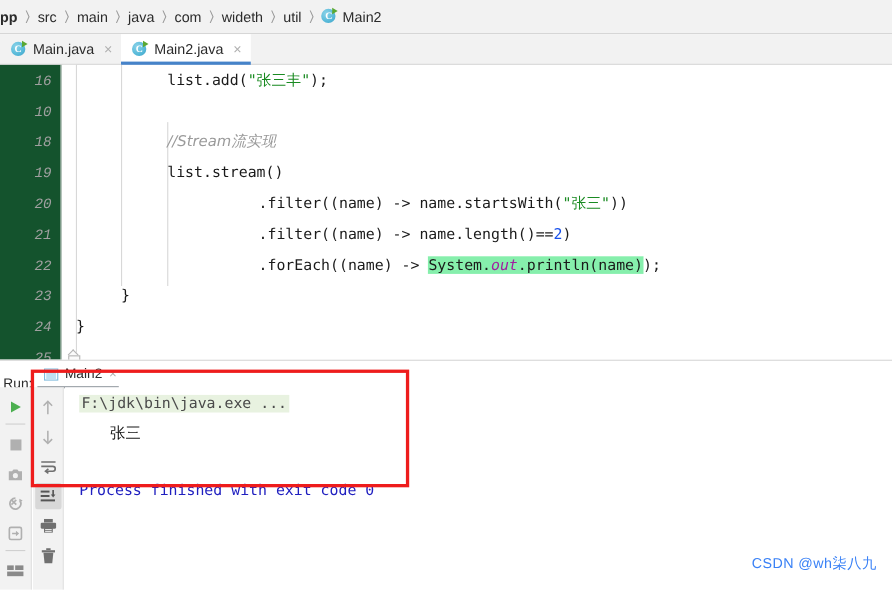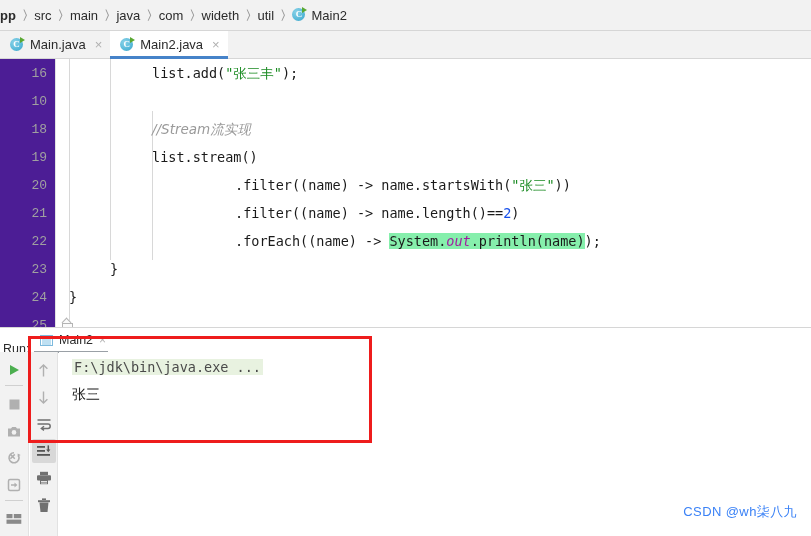--- a/index.html
+++ b/index.html
@@ -82,21 +82,21 @@
     font-family:"Liberation Sans", sans-serif;
   }
 
   
   #editor {
     position:absolute; left:0; top:59px; width:811px; height:268px;
     background:#ffffff;
   }
   #gutter {
     position:absolute; left:0; top:0; width:56px; height:268px;
-    background:#4c1d95; border-right:1px solid #e2e2e2;
+    background:#14532d; border-right:1px solid #e2e2e2;font-style:italic;
   }
   #foldcol {
     position:absolute; left:57px; top:0; width:12px; height:268px;
     background:#ffffff;
   }
   .lnum {
     position:absolute; right:8px;
     font-family:"Liberation Mono", monospace;
     font-size:13px; color:#a0a0a0; line-height:17px;
   }
@@ -182,21 +182,21 @@
   .tbsep { width:18px; height:1px; background:#d0d0d0; margin:3px 0; }
 
   #console {
     position:absolute; left:59px; top:352px; right:0; bottom:0;
     background:#ffffff;
     font-family:"DejaVu Sans Mono", monospace;
     font-size:13.5px; line-height:22px;
   }
   .cline { position:absolute; left:13px; white-space:pre; }
   .cmdline { background:#e8f2e0; color:#4a4a4a; padding:0 2px; }
-  .outline { color:#111111; font-family:"DejaVu Sans", sans-serif; font-size:14px;}
+  .outline { color:#111111; font-family:"DejaVu Sans", sans-serif; font-size:14px;margin-left:28px;}
   .exitline { color:#2020c0; }
 
   
   #redbox {
     position:absolute; left:28px; top:336px; width:344px; height:107px;
     border:3px solid #ee1c1c; pointer-events:none;
   }
 
   
   #watermark {
@@ -396,17 +396,18 @@
       <rect x="1" y="2.2" width="12" height="2" fill="#707070"></rect>
       <rect x="5" y="0.4" width="4" height="1.6" fill="#707070"></rect>
       <path d="M2.5 4.6h9l-1 9.4h-7z" fill="#707070"></path>
     </svg>
   </div>
 </div>
 
 <div id="console">
   <div class="cline" style="top:4px;"><span class="cmdline">F:\jdk\bin\java.exe ...</span></div>
   <div class="cline outline" style="top:31px;">张三</div>
+  <div class="cline exitline" style="top:83px;">Process finished with exit code 0</div>
 </div>
 
 <div id="redbox"></div>
 
 <div id="watermark">CSDN @wh柒八九</div>
 
 </body></html>

